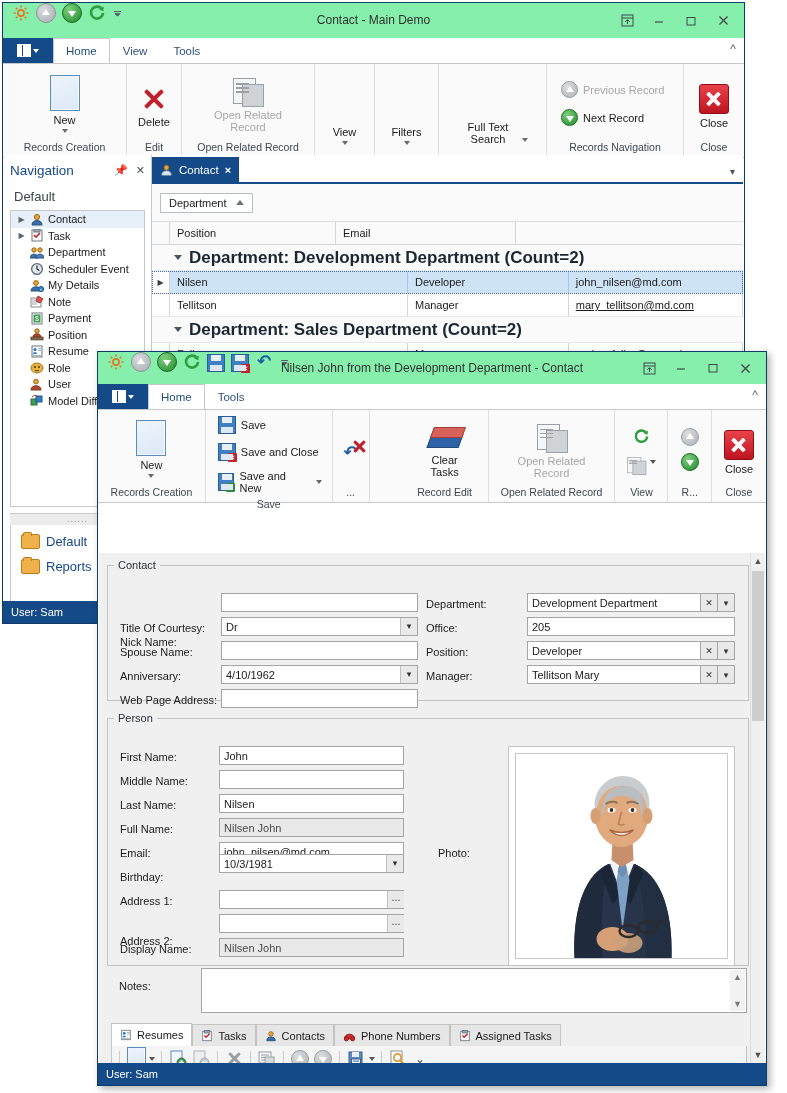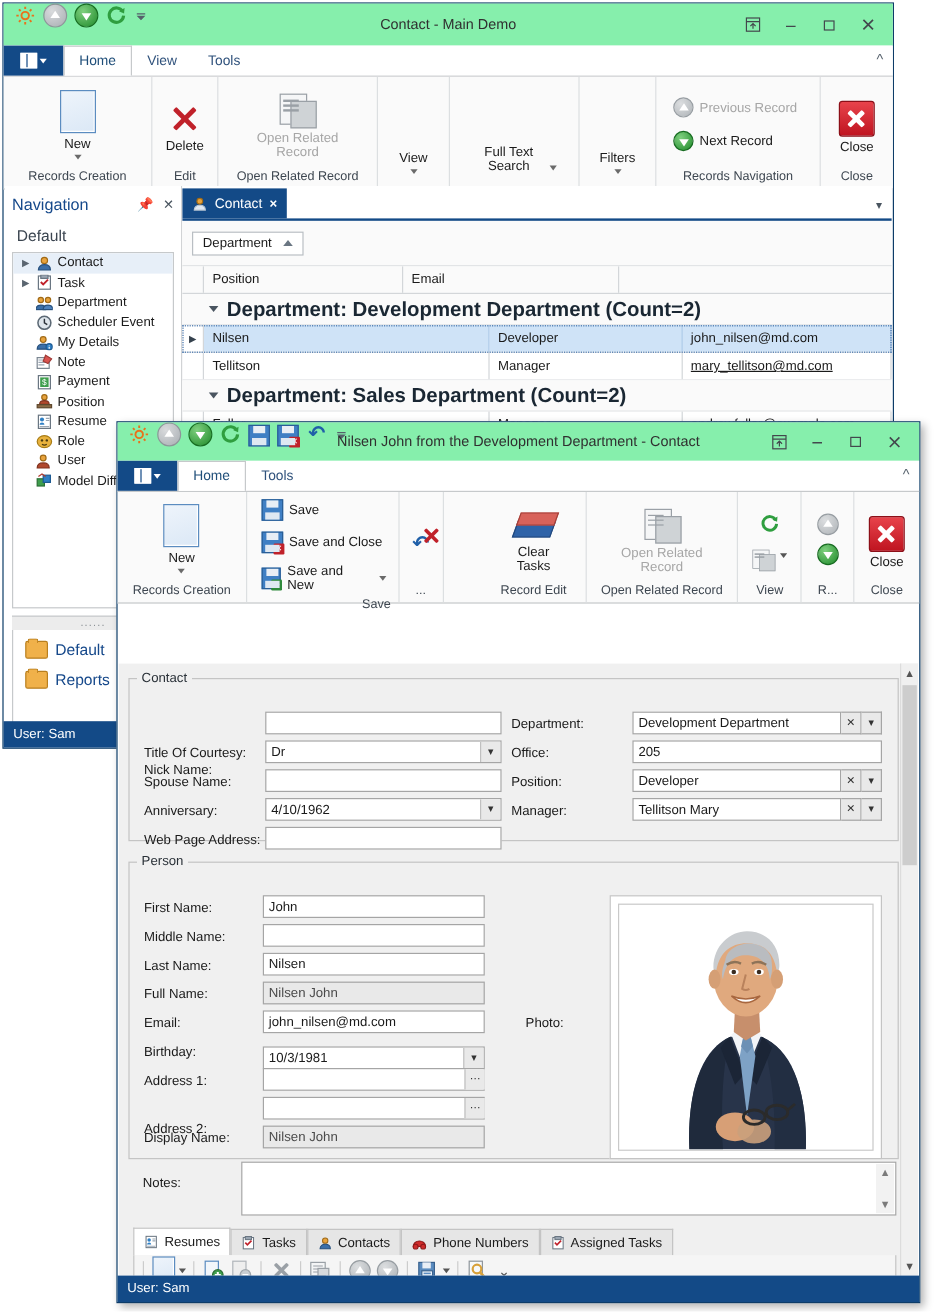--- a/index.html
+++ b/index.html
@@ -286,35 +286,35 @@
     <div class="rgroup" style="width:60px;">
       <div class="rgbody" style="align-items:flex-end;padding-bottom:4px;">
         <div class="bigbtn">
           <span class="lbl">View</span>
           <span class="dcaret"></span>
         </div>
       </div>
       <div class="rglabel"></div>
     </div>
 
+    <div class="rgroup" style="width:64px;">
+      <div class="rgbody" style="align-items:flex-end;padding-bottom:4px;">
+        <div class="bigbtn">
+          <span class="lbl">Filters</span>
+          <span class="dcaret"></span>
+        </div>
+      </div>
+      <div class="rglabel"></div>
+    </div>
+
     <div class="rgroup" style="width:108px;">
       <div class="rgbody" style="align-items:flex-end;padding-bottom:4px;">
         <div class="bigbtn" style="flex-direction:row;align-items:flex-end;gap:3px;">
           <span class="lbl" style="max-width:62px;">Full Text Search</span>
           <span class="dcaret" style="margin-bottom:3px;"></span>
-        </div>
-      </div>
-      <div class="rglabel"></div>
-    </div>
-
-    <div class="rgroup" style="width:64px;">
-      <div class="rgbody" style="align-items:flex-end;padding-bottom:4px;">
-        <div class="bigbtn">
-          <span class="lbl">Filters</span>
-          <span class="dcaret"></span>
         </div>
       </div>
       <div class="rglabel"></div>
     </div>
 
     <div class="rgroup" style="width:137px;">
       <div class="rgbody" style="flex-direction:column;justify-content:center;align-items:flex-start;padding-left:10px;gap:7px;">
         <div class="smallbtn dis">
           <span class="qicon circ" style="width:15px;height:15px;background:radial-gradient(circle at 35% 30%,#dcdee0,#aeb3b7);border:1px solid #979da2;">
             <span class="arrow-up" style="position:absolute;inset:0;"></span>
@@ -621,21 +621,21 @@
       <div class="rgbody">
         <div class="bigbtn">
           <span class="newdoc"></span>
           <span class="lbl">New</span>
           <span class="dcaret"></span>
         </div>
       </div>
       <div class="rglabel">Records Creation</div>
     </div>
 
-    <div class="rgroup" style="width:134px;align-items:flex-end;">
+    <div class="rgroup" style="width:134px;">
       <div class="rgbody" style="flex-direction:column;justify-content:center;align-items:flex-start;padding-left:8px;gap:5px;">
         <div class="smallbtn">
           <span class="floppy"></span>
           <span>Save</span>
         </div>
         <div class="smallbtn">
           <span class="floppy" style="position:relative;">
             <i class="badge" style="background:#c0212a;">✕</i>
             </span>
           <span>Save and Close</span>
@@ -789,21 +789,21 @@
       <span class="fl" style="left:12px;top:75px;">Last Name:</span>
       <div class="fi" style="left:111px;top:70px;width:185px;">Nilsen</div>
 
       <span class="fl" style="left:12px;top:99px;">Full Name:</span>
       <div class="fi ro" style="left:111px;top:94px;width:185px;">Nilsen John</div>
 
       <span class="fl" style="left:12px;top:123px;">Email:</span>
       <div class="fi" style="left:111px;top:118px;width:185px;">john_nilsen@md.com</div>
 
       <span class="fl" style="left:12px;top:147px;">Birthday:</span>
-      <div class="fi" style="left:111px;top:148px;width:185px;">
+      <div class="fi" style="left:111px;top:130px;width:185px;">
         <span>10/3/1981</span>
         <span class="cbtn">▾</span>
       </div>
 
       <span class="fl" style="left:12px;top:171px;">Address 1:</span>
       <div class="fi" style="left:111px;top:166px;width:185px;"></div>
       <div class="cbtn" style="position:absolute;left:279px;top:167px;height:17px;width:16px;">⋯</div>
 
       <span class="fl" style="left:12px;top:195px;margin-top:16px;">Address 2:</span>
       <div class="fi" style="left:111px;top:190px;width:185px;"></div>

